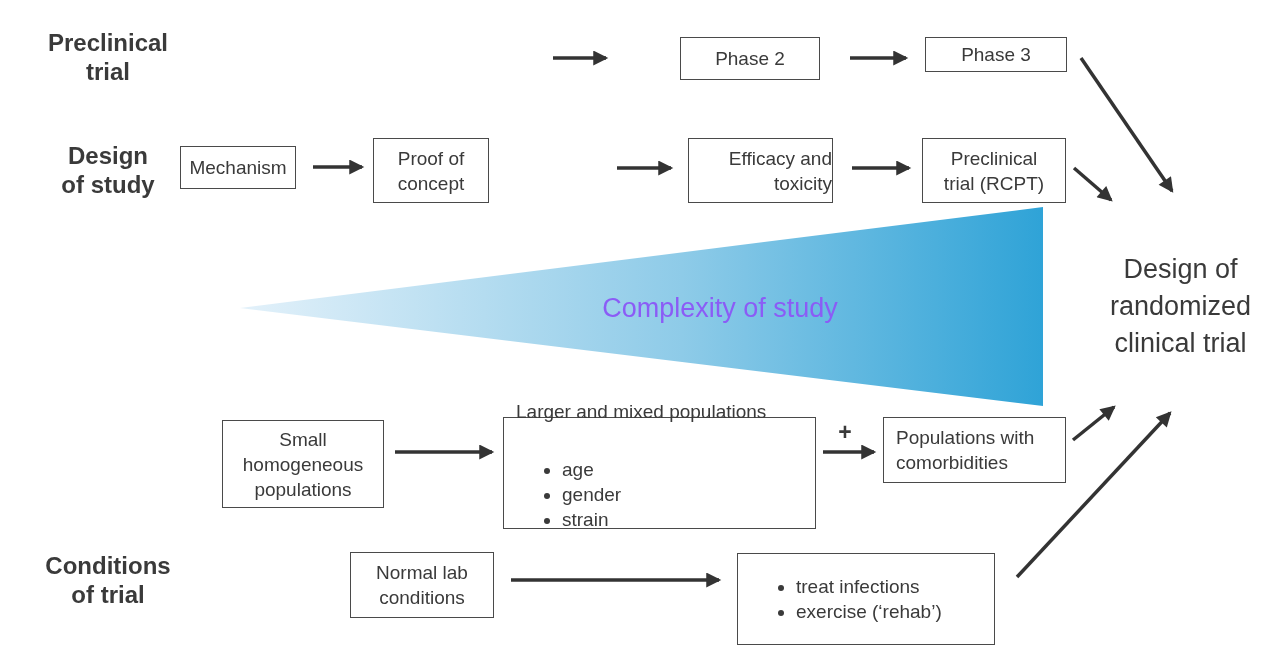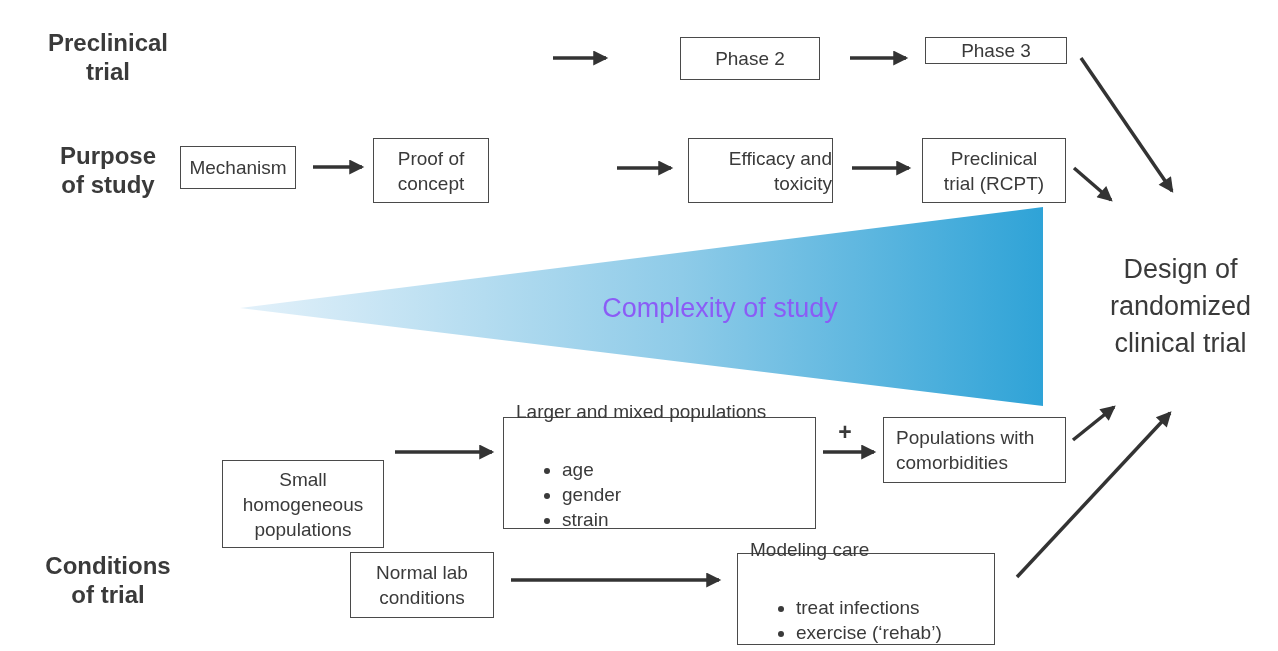--- a/index.html
+++ b/index.html
@@ -30,26 +30,26 @@
     position:absolute;left:1078px;top:251px;width:205px;text-align:center;
     font-size:27px;line-height:37px;z-index:2;
   }
   .plus{
     position:absolute;left:832px;top:419px;width:26px;text-align:center;
     font-size:23px;font-weight:bold;z-index:2;
   }
   
   .b-phase1{left:343px;top:38px;width:140px;height:43px;}
   .b-phase2{left:680px;top:37px;width:140px;height:43px;}
-  .b-phase3{left:925px;top:37px;width:142px;height:27px;}
+  .b-phase3{left:925px;top:37px;width:142px;height:35px;}
   .b-mechanism{left:180px;top:146px;width:116px;height:43px;}
   .b-proof{left:373px;top:138px;width:116px;height:65px;}
   .b-efficacy{left:688px;top:138px;width:145px;height:65px;align-items:flex-end;}
   .b-rcpt{left:922px;top:138px;width:144px;height:65px;}
-  .b-smallpop{left:222px;top:420px;width:162px;height:88px;margin-top:40px;}
+  .b-smallpop{left:222px;top:420px;width:162px;height:88px;}
   .b-largerpop{left:503px;top:417px;width:313px;height:112px;}
   .b-comorbid{left:883px;top:417px;width:183px;height:66px;}
   .b-normallab{left:350px;top:552px;width:144px;height:66px;}
   .b-modeling{left:737px;top:553px;width:258px;height:92px;}
   
   .l-preclinical{top:28px;}
   .l-purpose{top:141px;}
   .l-animal{top:421px;}
   .l-conditions{top:551px;}
 </style>
@@ -86,21 +86,21 @@
       <line x1="511" y1="580" x2="719" y2="580" marker-end="url(#ah)"></line>
       <line x1="1017" y1="577" x2="1170" y2="413" marker-end="url(#ah)"></line>
     </g>
   </svg>
 
   <div class="rlabel l-preclinical">
     <div>Preclinical</div>
     <div>trial</div>
   </div>
   <div class="rlabel l-purpose">
-    <div>Purpose</div>
+    <div>Design</div>
     <div>of study</div>
   </div>
   <div class="rlabel l-animal">
   </div>
   <div class="rlabel l-conditions">
     <div>Conditions</div>
     <div>of trial</div>
   </div>
 
   <div class="box b-phase2">
@@ -151,20 +151,19 @@
   <div class="box leftalign b-comorbid">
     <div>Populations with</div>
     <div>comorbidities</div>
   </div>
 
   <div class="box b-normallab">
     <div>Normal lab</div>
     <div>conditions</div>
   </div>
   <div class="box listbox b-modeling">
-    <div>Modeling care</div>
     <ul class="blist">
       <li>treat infections</li>
       <li>exercise (‘rehab’)</li>
     </ul>
   </div>
 
 </div>
 
 </body></html>

